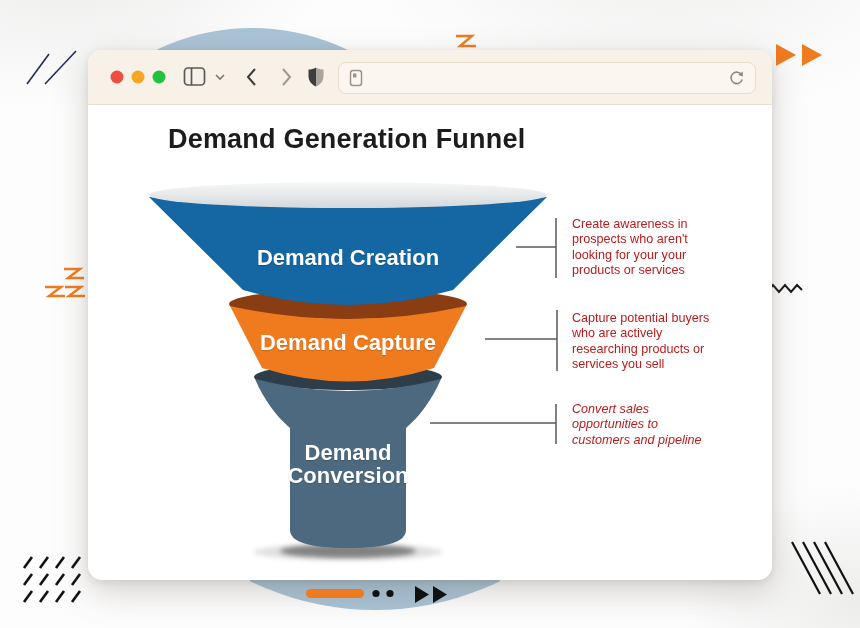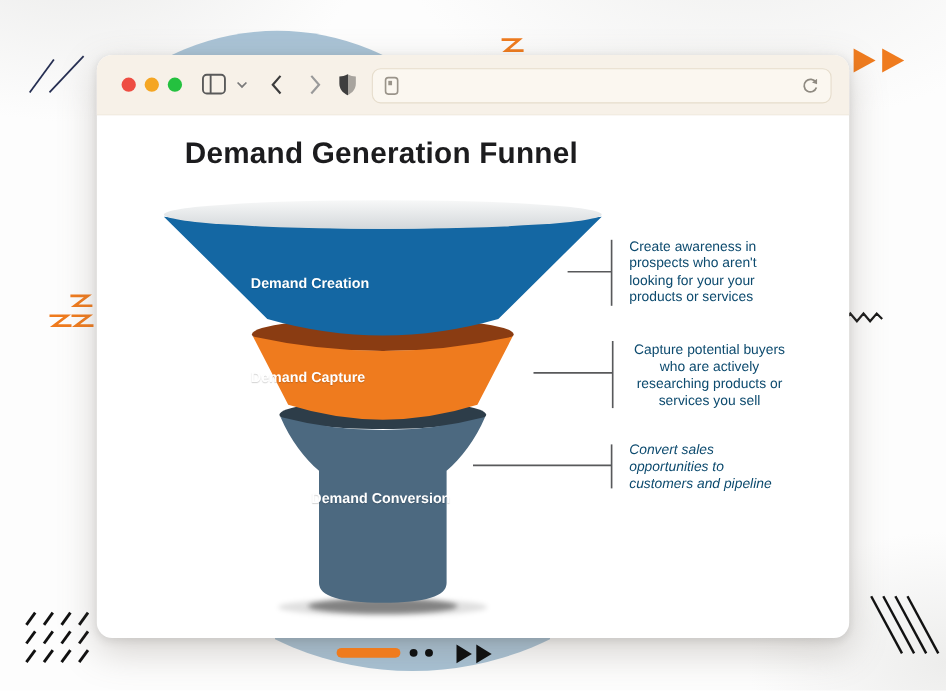--- a/index.html
+++ b/index.html
@@ -22,23 +22,23 @@
   #chrome{position:absolute;left:0;top:0;width:684px;height:54px;background:#f7f1e8;
     border-bottom:1px solid #e9e0d1;border-radius:14px 14px 0 0;}
   #addressbar{position:absolute;left:250px;top:12px;width:416px;height:30px;background:#fbf7f0;
     border:1px solid #e6ddcc;border-radius:8px;display:flex;align-items:center;}
   #addressbar input{flex:1;border:none;outline:none;background:transparent;font-size:13px;
     color:#6b6b6b;font-family:"Liberation Sans",sans-serif;}
   .chromeicon{position:absolute;top:0;height:54px;display:flex;align-items:center;cursor:default;}
   
   #page-title{position:absolute;left:80px;top:74px;font-size:27px;font-weight:700;color:#1c1c1e;
     letter-spacing:.2px;}
-  .stage-label{position:absolute;color:#ffffff;font-weight:700;font-size:13px;text-align:left;
+  .stage-label{position:absolute;color:#ffffff;font-weight:700;font-size:22px;text-align:center;
     line-height:23px;text-shadow:0 1px 1px rgba(0,0,0,.18);}
-  .annot{position:absolute;width:150px;font-size:12.6px;line-height:15.4px;color:#0c4a6e;}
+  .annot{position:absolute;width:150px;font-size:12.6px;line-height:15.4px;color:#b91c1c;}
   .zig{stroke-width:2.4;fill:none;stroke-linecap:butt;stroke-linejoin:miter;}
 </style>
 </head>
 <body>
 
 <div id="canvas">
 
   <div class="sliver" style="left:145px;top:22px;width:215px;height:28px;">
     <div class="bigcircle" style="left:-113px;top:6px;width:440px;height:440px;"></div>
   </div>
@@ -188,17 +188,17 @@
         <line x1="290" y1="253" x2="416" y2="253"></line>
         <line x1="416" y1="234" x2="416" y2="274"></line>
       </g>
     </svg>
 
     <div class="stage-label" style="left:140px;top:196px;width:240px;">Demand Creation</div>
     <div class="stage-label" style="left:195px;top:391px;width:130px;">Demand Conversion</div>
     <div class="stage-label" style="left:140px;top:281px;width:240px;">Demand Capture</div>
 
     <div class="annot" style="left:484px;top:167px;width:148px;">Create awareness in prospects who aren't looking for your your products or services</div>
-    <div class="annot" style="left:484px;top:261px;width:146px;text-align:center;">Capture potential buyers who are actively researching products or services you sell</div>
+    <div class="annot" style="left:484px;top:261px;width:146px;">Capture potential buyers who are actively researching products or services you sell</div>
     <div class="annot" style="left:484px;top:352px;width:140px;font-style:italic;">Convert sales opportunities to customers and pipeline</div>
   </div>
 
 </div>
 
 </body></html>

